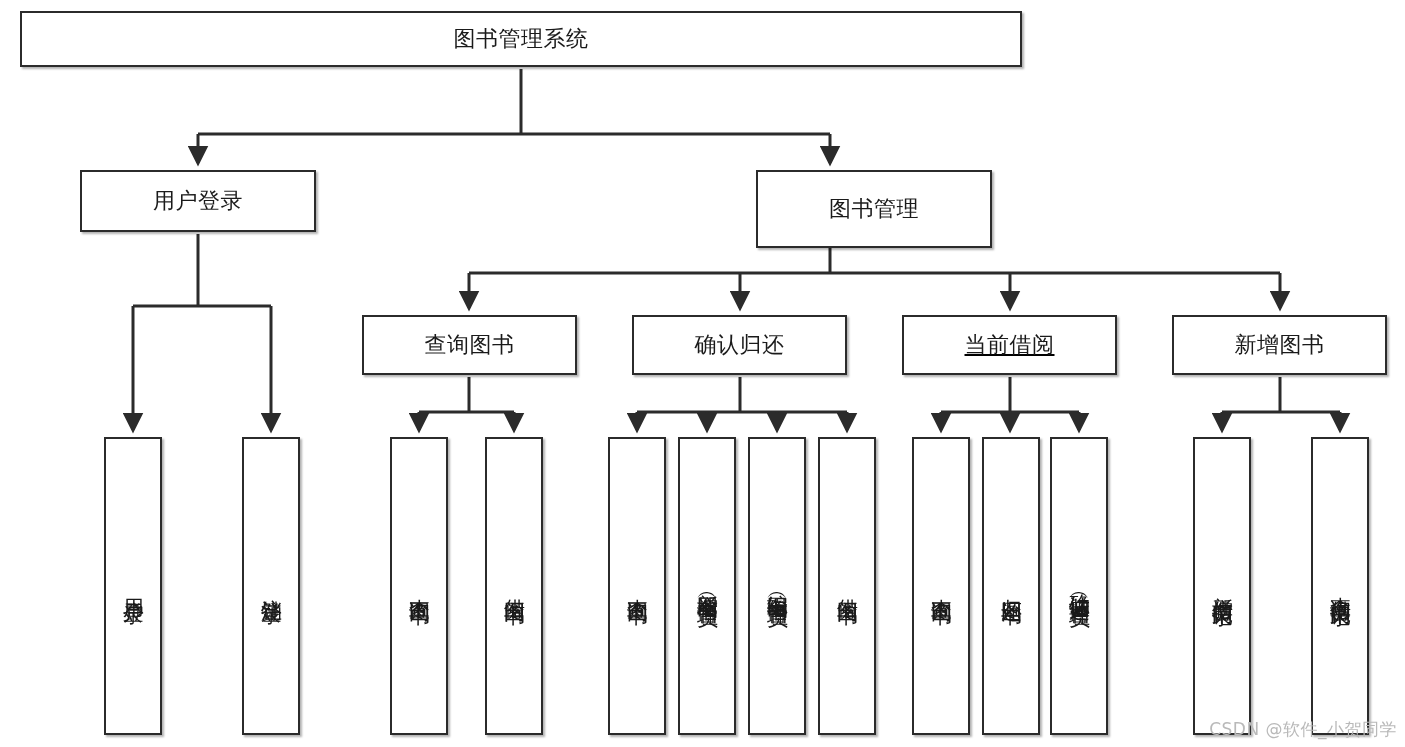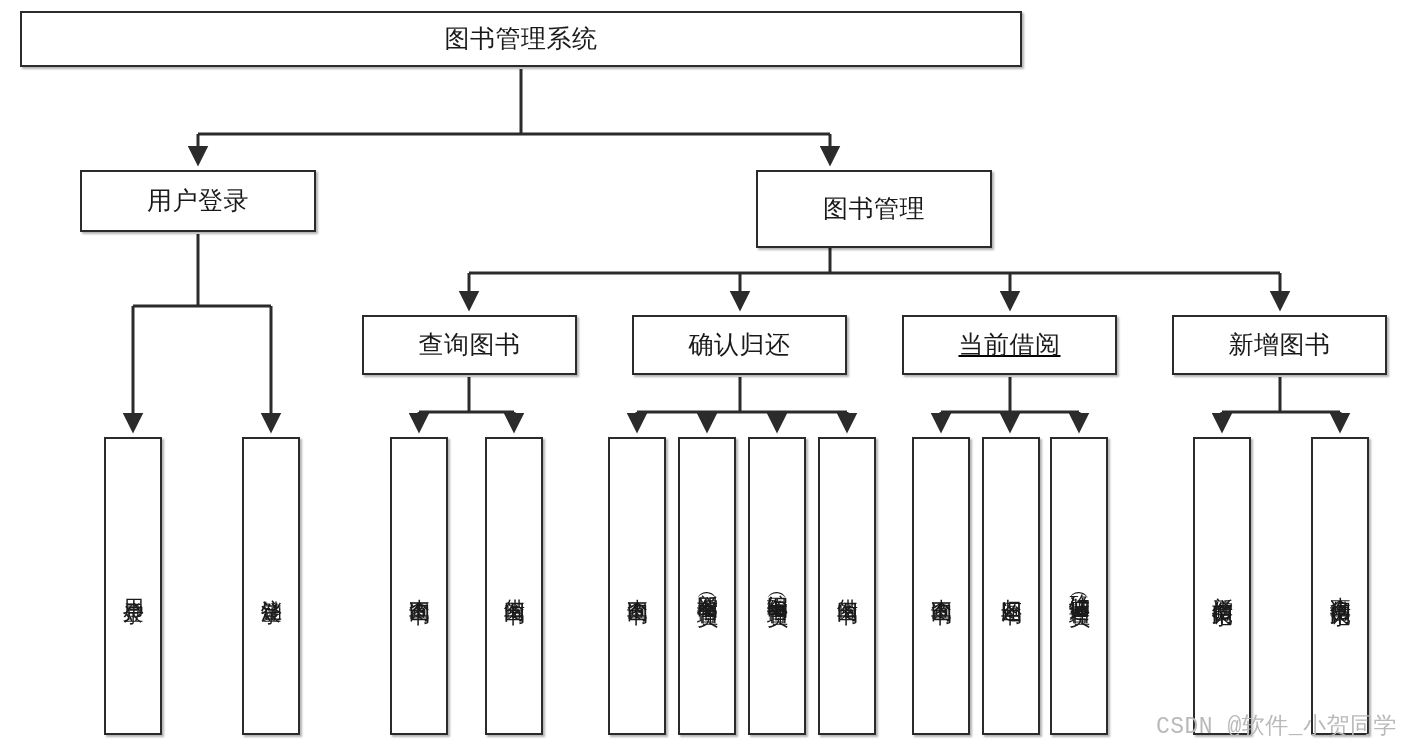--- a/index.html
+++ b/index.html
@@ -25,21 +25,21 @@
     position: absolute;
     box-sizing: border-box;
     border: 2px solid #2b2b2b;
     background: #ffffff;
     box-shadow: 2px 2px 2px rgba(0,0,0,0.30);
     display: flex;
     align-items: center;
     justify-content: center;
   }
   .node-label {
-    font-size: 25px;
+    font-size: 22px;
     color: #1a1a1a;
     line-height: 1.1;
     letter-spacing: 0.5px;
     white-space: nowrap;
     text-align: center;
   }
   .node-box.vertical {
     align-items: center;
     justify-content: center;
   }
@@ -53,25 +53,24 @@
   #connectors {
     position: absolute;
     left: 0;
     top: 0;
     pointer-events: none;
   }
   .watermark {
     position: absolute;
     right: 8px;
     bottom: 6px;
-    font-size: 23px;
+    font-size: 17px;
     color: #b9b9b9;
     white-space: nowrap;
     letter-spacing: 0.5px;
-    font-family: Liberation Mono, monospace;
   }
 </style>
 </head>
 <body>
 
 <div id="diagram-root">
 
   <svg id="connectors" width="1405" height="747" aria-hidden="true">
     <defs>
       <marker id="arrow" viewBox="0 0 12 12" refX="10" refY="6" markerWidth="7" markerHeight="7" orient="auto-start-reverse">

